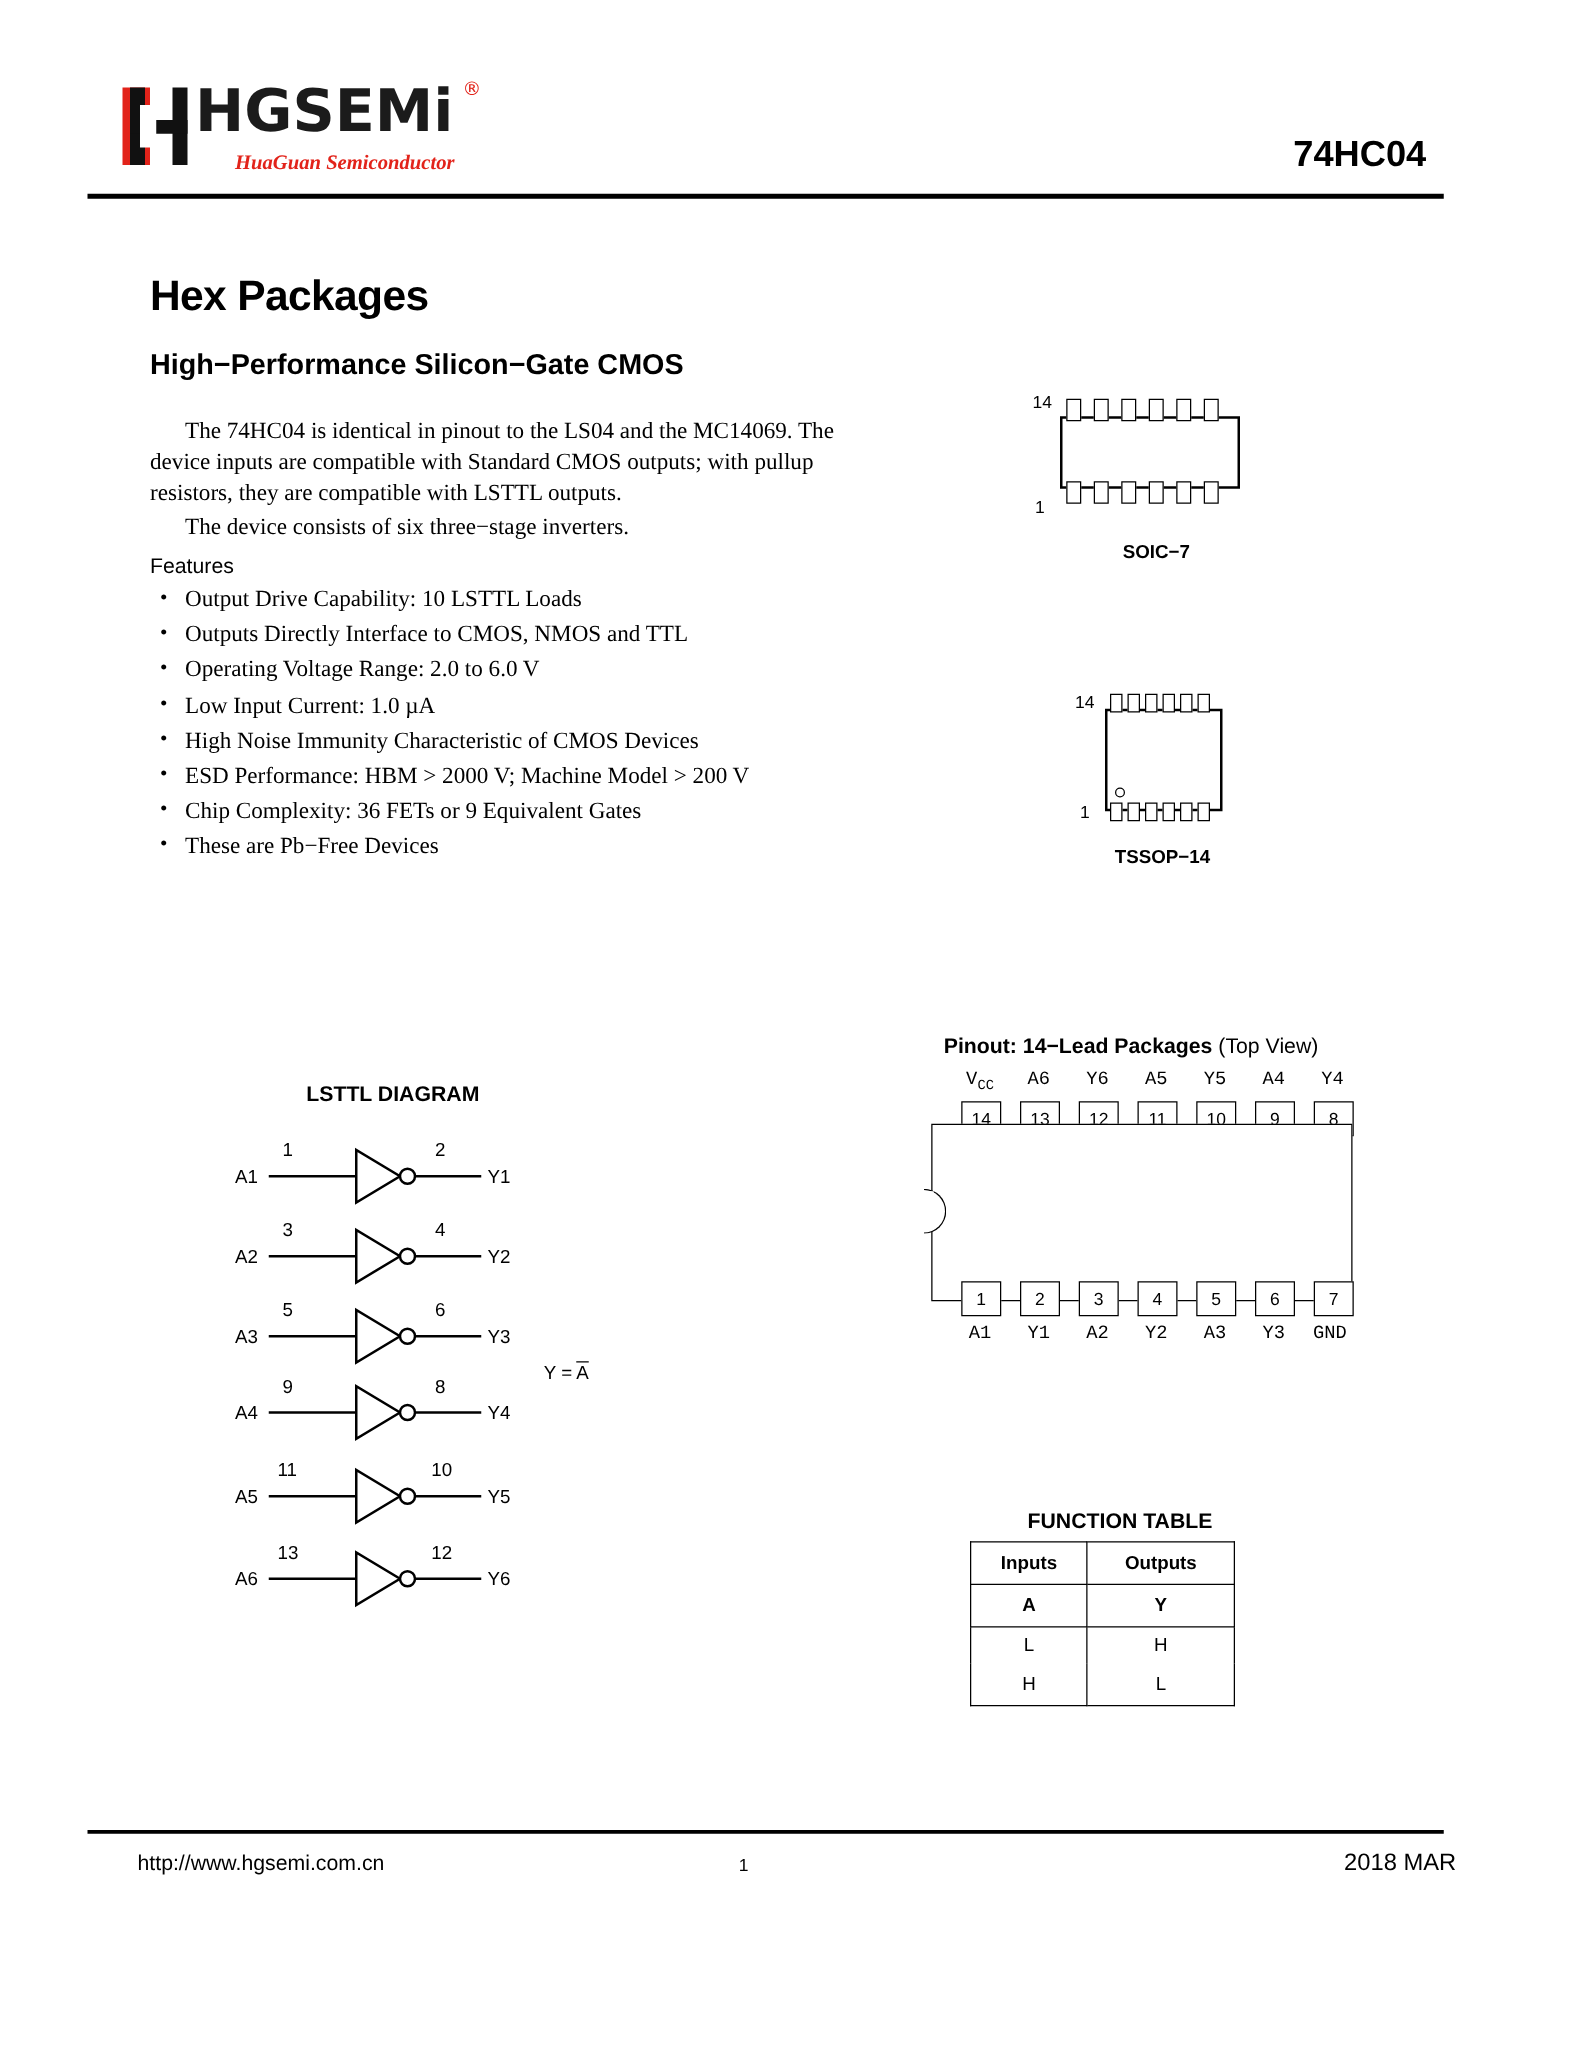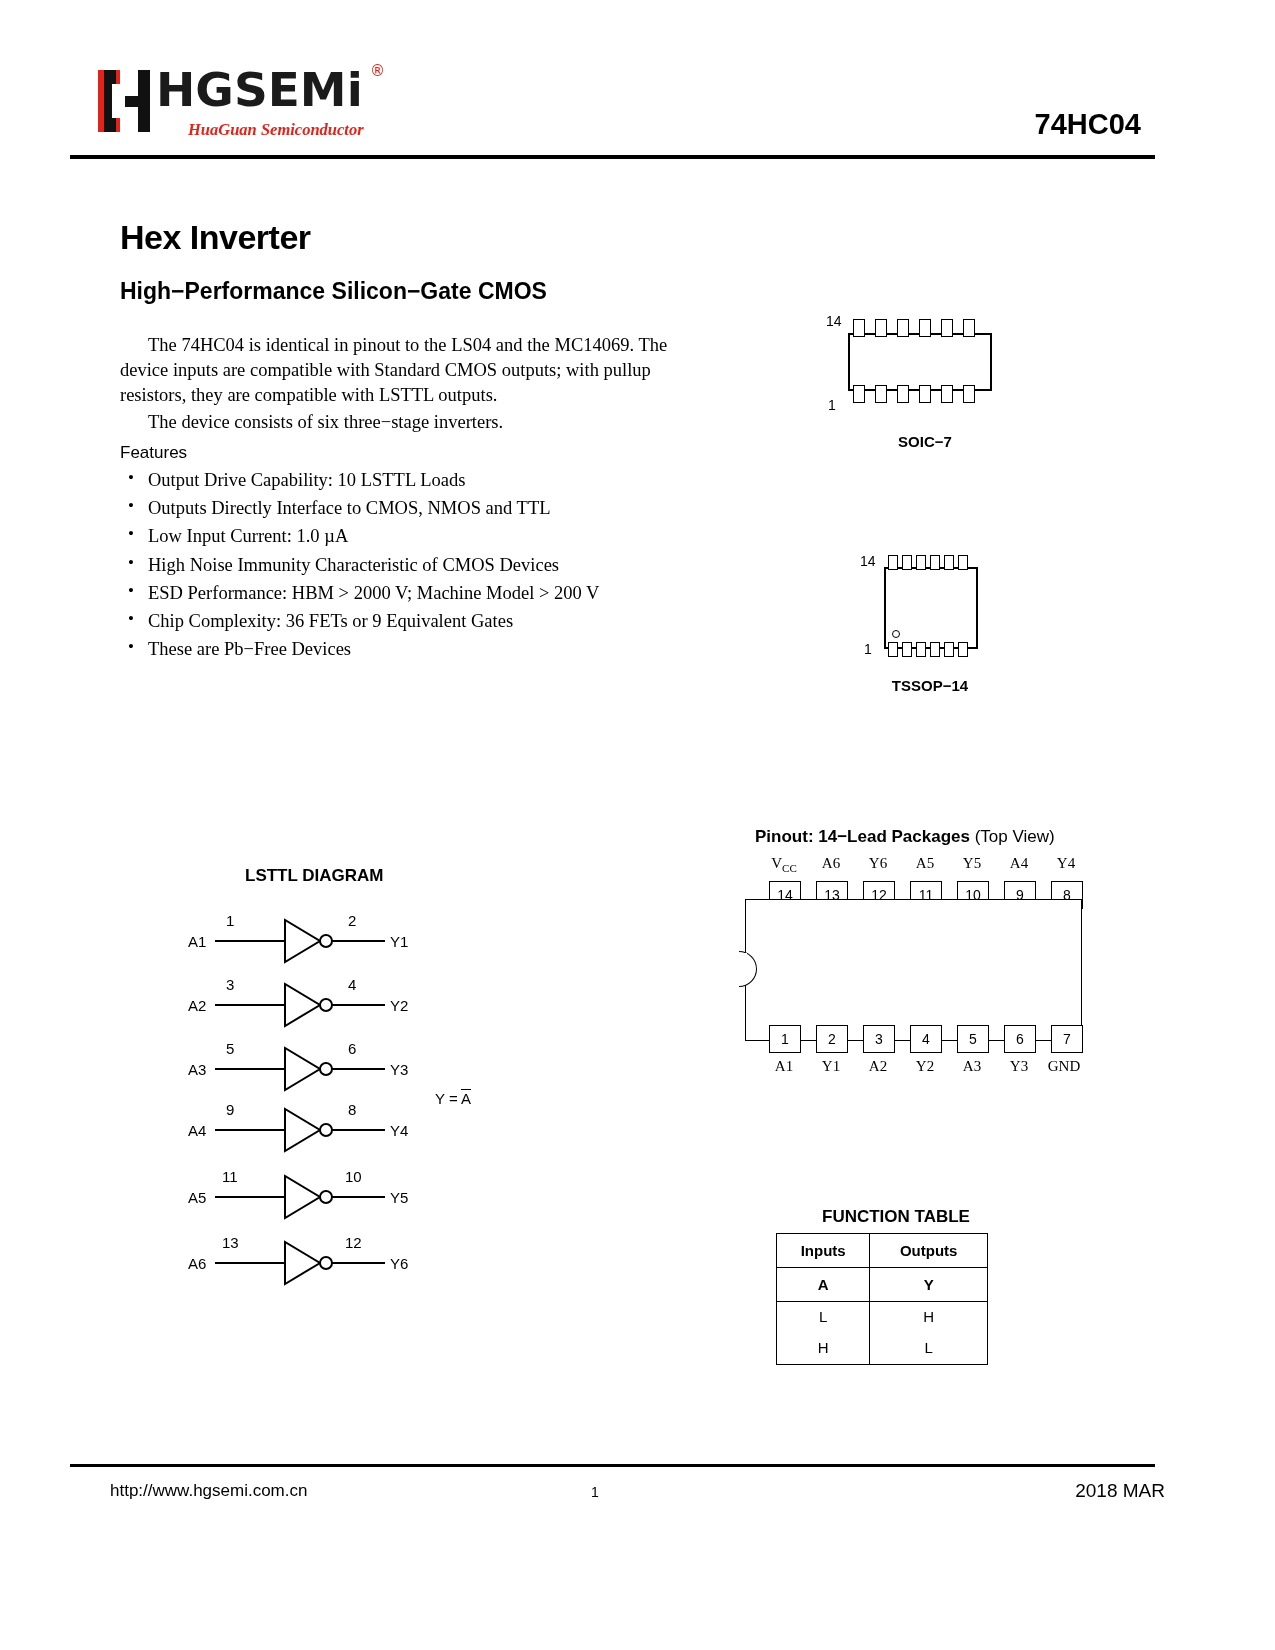--- a/index.html
+++ b/index.html
@@ -287,21 +287,21 @@
     width: 30px; height: 26px;
     border: 1.6px solid #000;
     background: #fff;
     font-family: "Liberation Sans", sans-serif;
     font-size: 14px;
     text-align: center;
     line-height: 26px;
   }
   .pin-name {
     position: absolute;
-    font-family: Liberation Serif, serif;
+    font-family: Liberation Mono, monospace;
     font-size: 15px;
     text-align: center;
     width: 44px;
   }
   #chip-body {
     position: absolute;
     left: 5px; top: 44px;
     width: 335px; height: 140px;
     border: 1.8px solid #000;
     background: #fff;
@@ -397,32 +397,33 @@
         <div class="bar-white"></div>
       </div>
       <div class="logo-text">HGSEMi</div>
       <div class="logo-reg">®</div>
       <div class="logo-sub">HuaGuan Semiconductor</div>
     </div>
     <div class="part-number">74HC04</div>
   </div>
   <div class="header-rule"></div>
 
-  <div class="title-main">Hex Inverter</div>
+  <div class="title-main">Hex Packages</div>
   <div class="title-sub">High−Performance Silicon−Gate CMOS</div>
 
   <div class="intro">
     <p>The 74HC04 is identical in pinout to the LS04 and the MC14069. The device inputs are compatible with Standard CMOS outputs; with pullup resistors, they are compatible with LSTTL outputs.</p>
     <p>The device consists of six three−stage inverters.</p>
   </div>
 
   <div class="features-title">Features</div>
   <ul class="features-list">
     <li>Output Drive Capability: 10 LSTTL Loads</li>
     <li>Outputs Directly Interface to CMOS, NMOS and TTL</li>
+    <li>Operating Voltage Range: 2.0 to 6.0 V</li>
     <li>Low Input Current: 1.0 µA</li>
     <li>High Noise Immunity Characteristic of CMOS Devices</li>
     <li>ESD Performance: HBM &gt; 2000 V; Machine Model &gt; 200 V</li>
     <li>Chip Complexity: 36 FETs or 9 Equivalent Gates</li>
     <li>These are Pb−Free Devices</li>
   </ul>
 
   <div class="pkg" id="soic-pkg">
     <div class="pkg-num" style="left:-14px; top:8px;">14</div>
     <div class="pkg-num" style="left:-12px; top:92px;">1</div>

